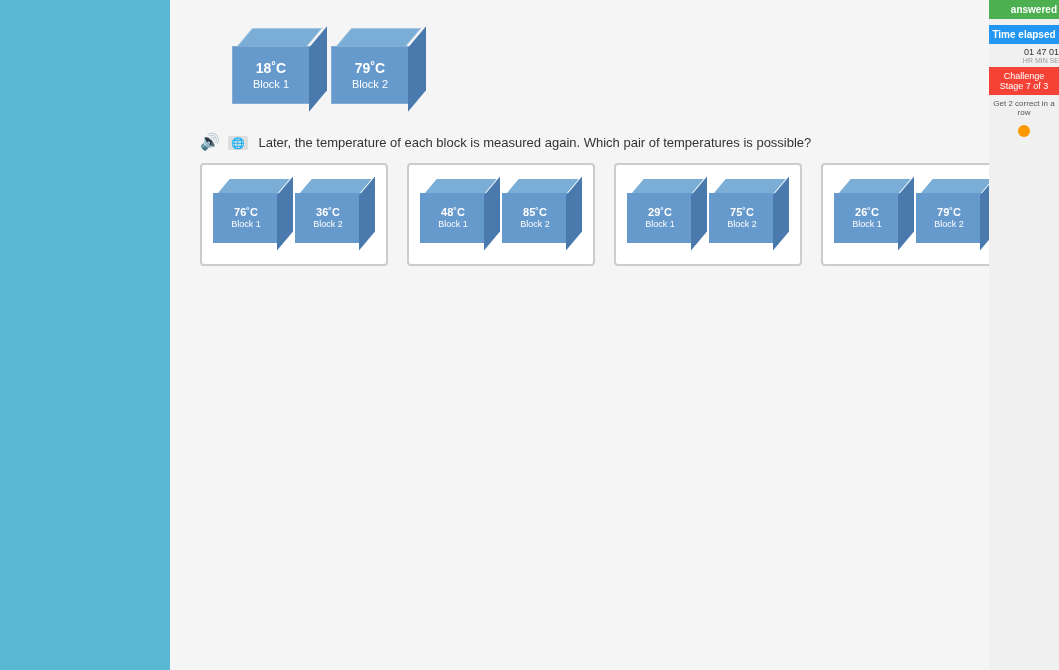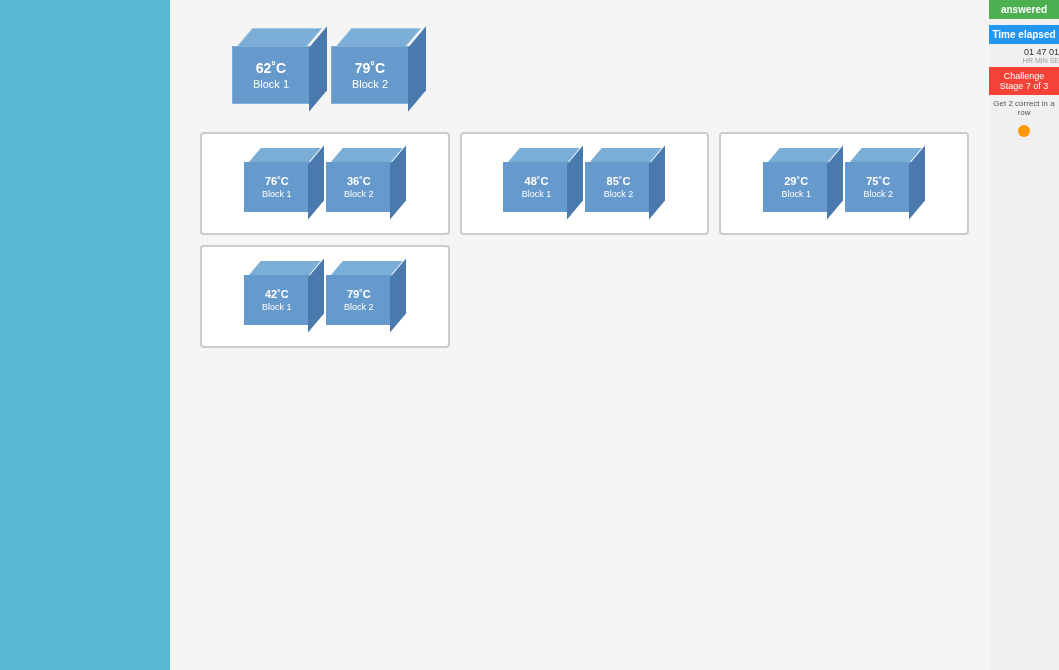--- a/index.html
+++ b/index.html
@@ -39,21 +39,21 @@
       flex-direction: column;
       align-items: center;
       padding-top: 0;
     }
 
     .right-panel-top {
       width: 100%;
       background: #4caf50;
       color: white;
       font-size: 10px;
-      text-align: center;
+      text-align: right;
       padding: 4px 2px;
       font-weight: bold;
     }
 
     .answered-count {
       font-size: 28px;
       font-weight: bold;
       color: #333;
       text-align: center;
       padding: 8px 0 4px;
@@ -103,22 +103,22 @@
       width: 12px;
       height: 12px;
       border-radius: 50%;
       background: #ff9800;
       margin: 4px auto;
     }
 
     
     .answer-grid {
       display: grid;
-      grid-template-columns: 1fr 1fr 1fr;
-      gap: 10px;
+      grid-template-columns: 1fr 1fr 1fr 1fr;
+      gap: 19px;
       margin-top: 10px;
     }
 
     .temp-text {
       color: white;
       font-size: 13px;
       font-weight: bold;
     }
 
     .block-label {
@@ -248,36 +248,41 @@
 <div class="left-sidebar"></div>
 
 <div class="main-content">
 
 
   <div class="block3d-container" style="margin: 8px 0 14px 30px;">
 
     <div class="block3d">
       <div class="b-top"></div>
       <div class="b-front">
-        <span class="temp-text" style="font-size:14px;">62˚C</span>
+        <span class="temp-text" style="font-size:14px;">18˚C</span>
         <span class="block-label" style="font-size:11px;">Block 1</span>
       </div>
       <div class="b-side"></div>
     </div>
 
     <div class="block3d">
       <div class="b-top"></div>
       <div class="b-front">
         <span class="temp-text" style="font-size:14px;">79˚C</span>
         <span class="block-label" style="font-size:11px;">Block 2</span>
       </div>
       <div class="b-side"></div>
     </div>
   </div>
 
+  <div style="margin-bottom: 8px;">
+    <span style="font-size:16px; margin-right:4px;">🔊</span>
+    <span style="font-size:14px; margin-right:6px; background:#ddd; padding:1px 3px; border-radius:2px; font-size:11px;">🌐</span>
+    <span style="font-size:13px; color:#333; line-height:1.5;">Later, the temperature of each block is measured again. Which pair of temperatures is possible?</span>
+  </div>
 
   <div class="answer-grid">
 
     <div class="answer-option-wrapper">
       <div class="block3d-container">
         <div class="small-block3d">
           <div class="sb-top"></div>
           <div class="sb-front">
             <span class="sb-temp">76˚C</span>
             <span class="sb-label">Block 1</span>
@@ -335,21 +340,21 @@
           <div class="sb-side"></div>
         </div>
       </div>
     </div>
 
     <div class="answer-option-wrapper">
       <div class="block3d-container">
         <div class="small-block3d">
           <div class="sb-top"></div>
           <div class="sb-front">
-            <span class="sb-temp">42˚C</span>
+            <span class="sb-temp">26˚C</span>
             <span class="sb-label">Block 1</span>
           </div>
           <div class="sb-side"></div>
         </div>
         <div class="small-block3d">
           <div class="sb-top"></div>
           <div class="sb-front">
             <span class="sb-temp">79˚C</span>
             <span class="sb-label">Block 2</span>
           </div>

